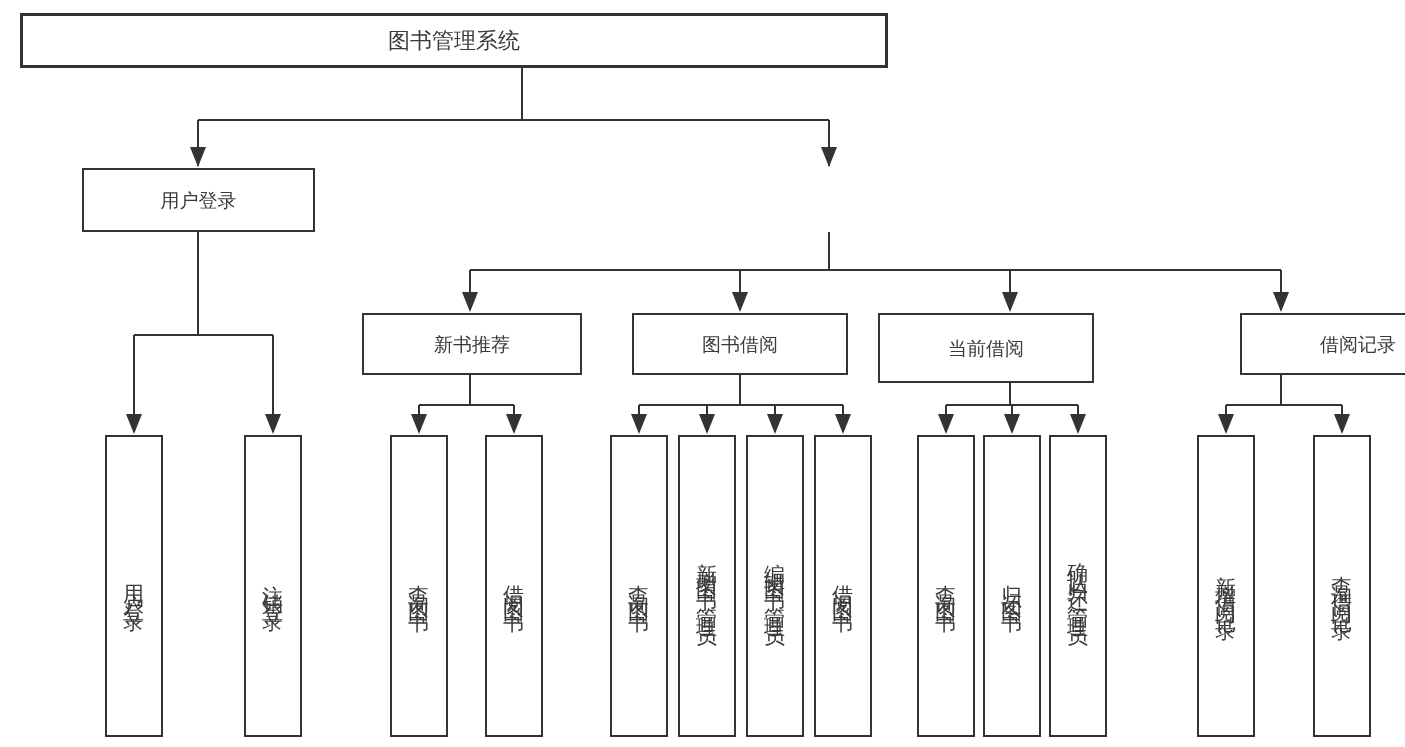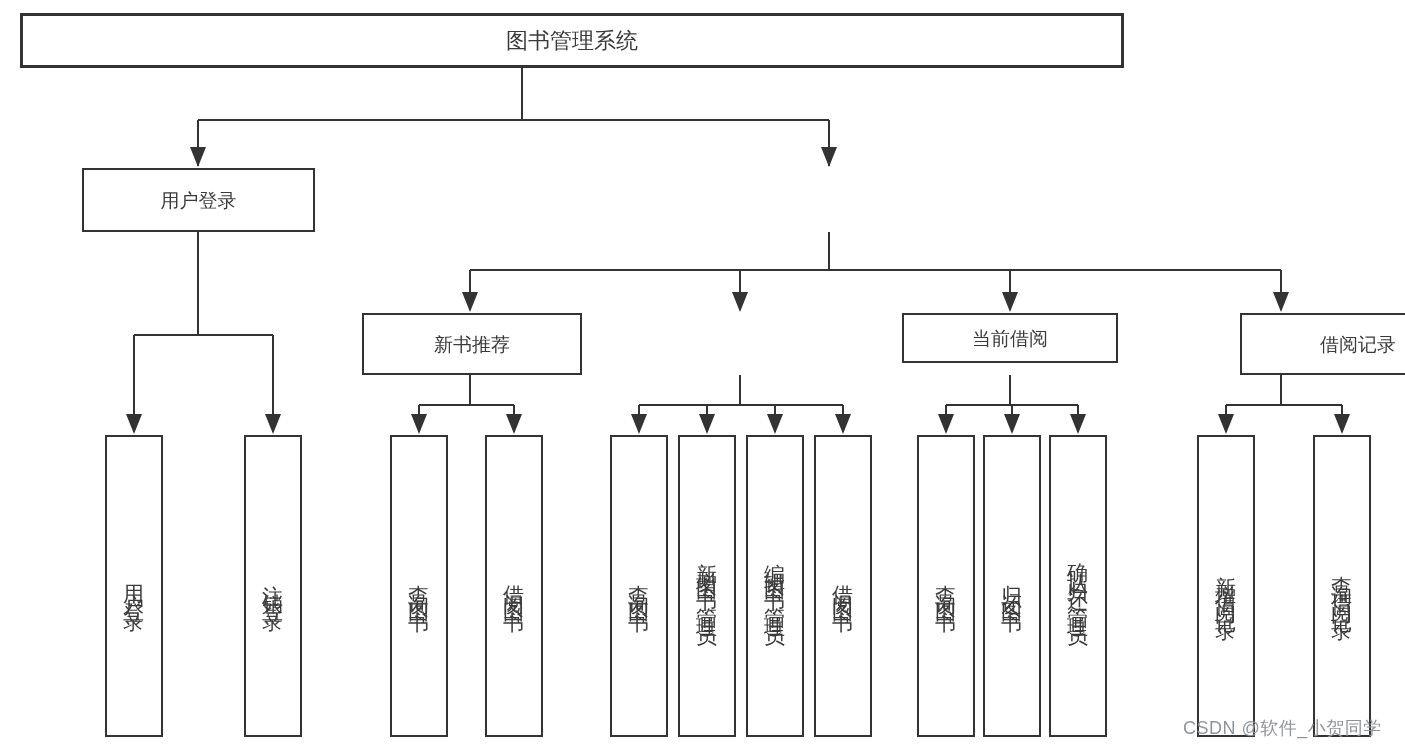--- a/index.html
+++ b/index.html
@@ -110,32 +110,35 @@
       <path d="M767 414 L783 414 L775 434 Z"></path>
       <path d="M835 414 L851 414 L843 434 Z"></path>
       <path d="M938 414 L954 414 L946 434 Z"></path>
       <path d="M1004 414 L1020 414 L1012 434 Z"></path>
       <path d="M1070 414 L1086 414 L1078 434 Z"></path>
       <path d="M1218 414 L1234 414 L1226 434 Z"></path>
       <path d="M1334 414 L1350 414 L1342 434 Z"></path>
     </g>
   </svg>
 
-  <div class="node root-node" style="left:20px;top:13px;width:1104px;height:55px">
+  <div class="node root-node" style="left:20px;top:13px;width:868px;height:55px">
     <span class="htext">图书管理系统</span>
   </div>
 
   <div class="node branch-node" style="left:82px;top:168px;width:233px;height:64px">
     <span class="htext">用户登录</span>
   </div>
 
   <div class="node branch-node" style="left:362px;top:313px;width:220px;height:62px">
     <span class="htext">新书推荐</span>
   </div>
-  <div class="node branch-node" style="left:902px;top:313px;width:216px;height:50px">
+  <div class="node branch-node" style="left:632px;top:313px;width:216px;height:62px">
+    <span class="htext">图书借阅</span>
+  </div>
+  <div class="node branch-node" style="left:878px;top:313px;width:216px;height:70px">
     <span class="htext">当前借阅</span>
   </div>
   <div class="node branch-node" style="left:1240px;top:313px;width:236px;height:62px">
     <span class="htext">借阅记录</span>
   </div>
 
   <div class="node leaf-node" style="left:105px;top:435px">
     <span class="vtext">用户登录</span>
   </div>
   <div class="node leaf-node" style="left:244px;top:435px">
@@ -172,15 +175,14 @@
     <span class="vtext">确认归还（管理员）</span>
   </div>
 
   <div class="node leaf-node" style="left:1197px;top:435px">
     <span class="vtext">新增借阅记录</span>
   </div>
   <div class="node leaf-node" style="left:1313px;top:435px">
     <span class="vtext">查询借阅记录</span>
   </div>
 
-  <div class="watermark">CSDN @软件_小贺同学</div>
 
 </div>
 
 </body></html>

